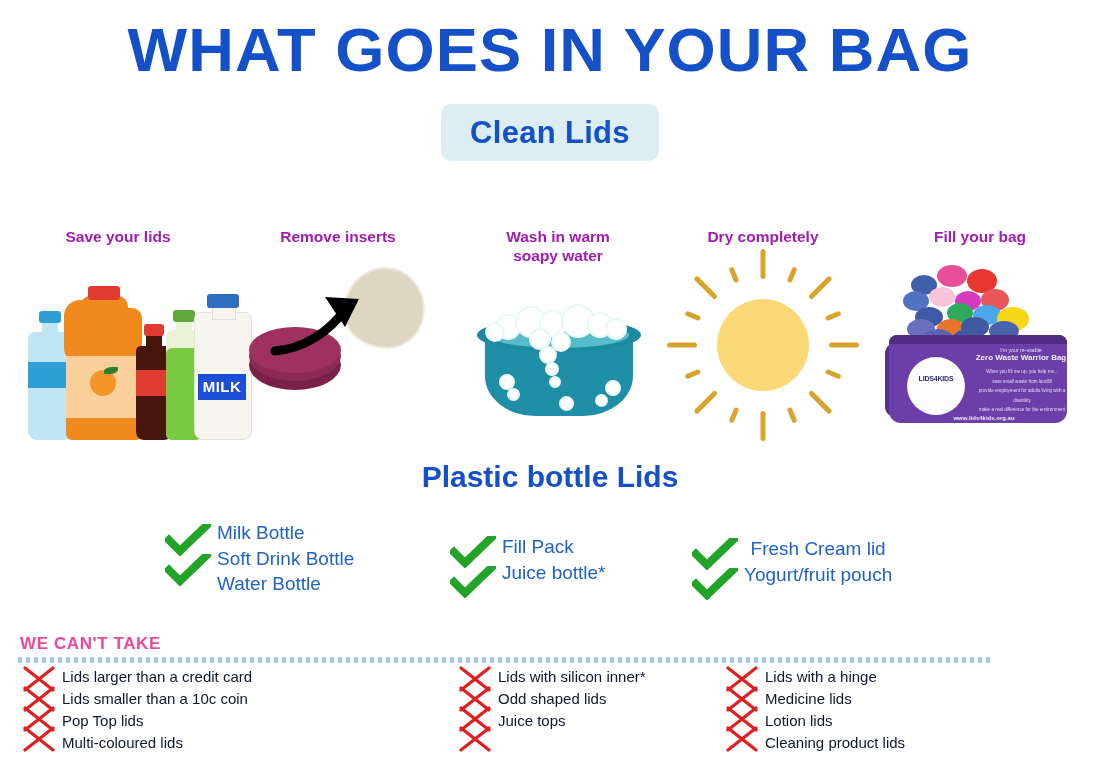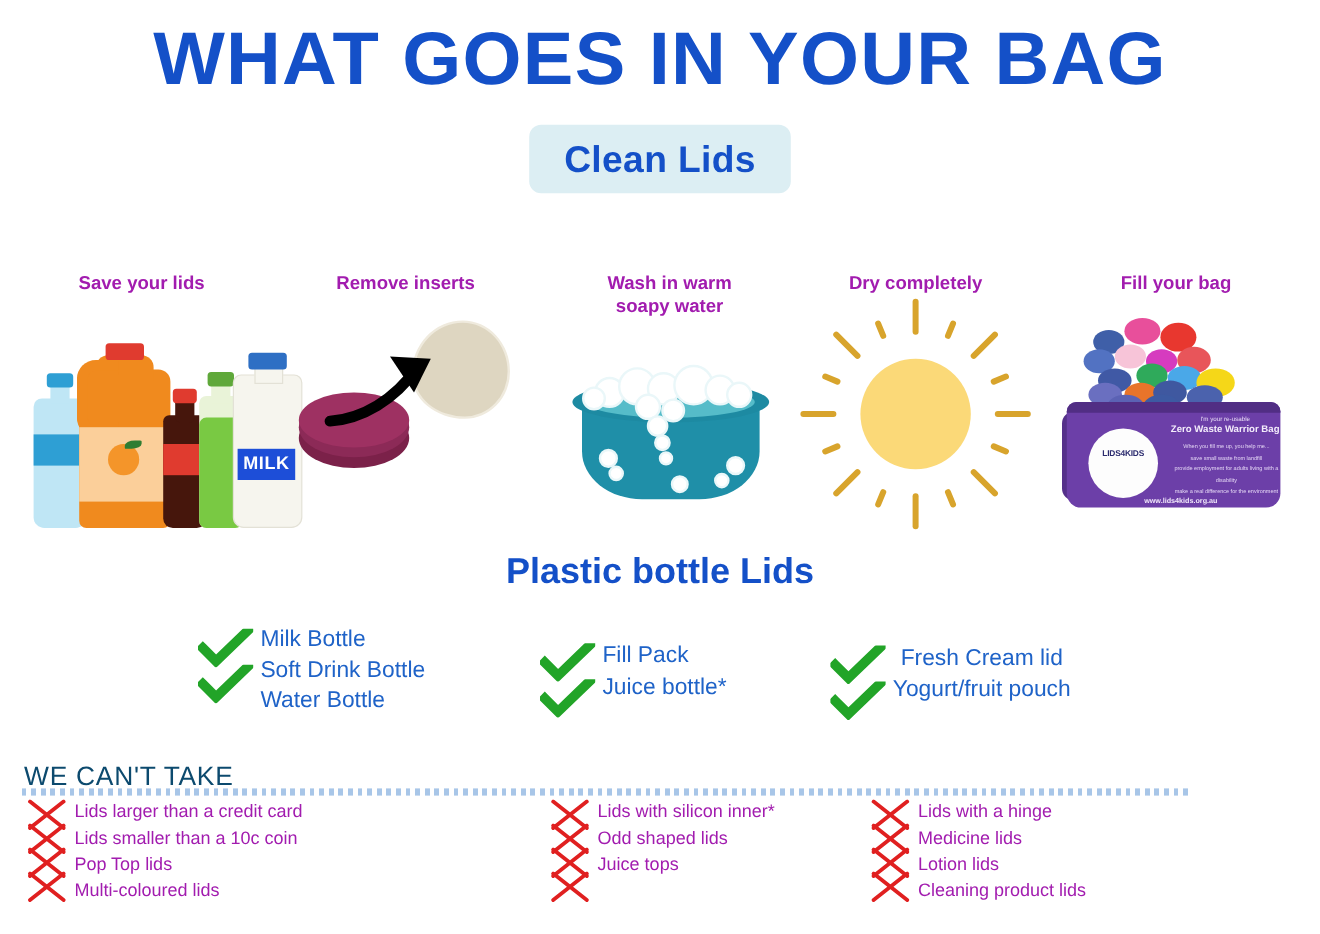--- a/index.html
+++ b/index.html
@@ -116,31 +116,31 @@
   }
   .accept{position:absolute;top:520px;left:0;width:1100px;height:90px;}
   .acol{position:absolute;top:0;display:flex;}
   .ticks{position:relative;width:52px;}
   .tick{position:absolute;left:0;}
   .alines{font-size:19px;color:#1f63c8;line-height:25.5px;white-space:nowrap;}
 
   
   .cant-head{
     position:absolute;top:634px;left:20px;
-    font-size:22px;font-weight:normal;color:#0c4a6e;letter-spacing:.6px;
+    font-size:17px;font-weight:bold;color:#ec4899;letter-spacing:.6px;
   }
   .dotline{
     position:absolute;top:657px;left:18px;width:972px;height:6px;
     background-image:repeating-linear-gradient(to right,#a8c6e8 0 4px,transparent 4px 8px);
   }
   .cant{position:absolute;top:666px;left:0;width:1100px;height:100px;}
   .ccol{position:absolute;top:0;display:flex;}
   .xmarks{position:relative;width:40px;}
   .xm{position:absolute;left:0;}
-  .clines{font-size:15px;color:#a21caf;line-height:22px;white-space:nowrap;}
+  .clines{font-size:15px;color:#0f172a;line-height:22px;white-space:nowrap;}
 </style>
 </head>
 <body>
 
 <div class="page">
 
   <div class="title">WHAT GOES IN YOUR BAG</div>
   <div class="badge">
     <span>Clean Lids</span>
   </div>

